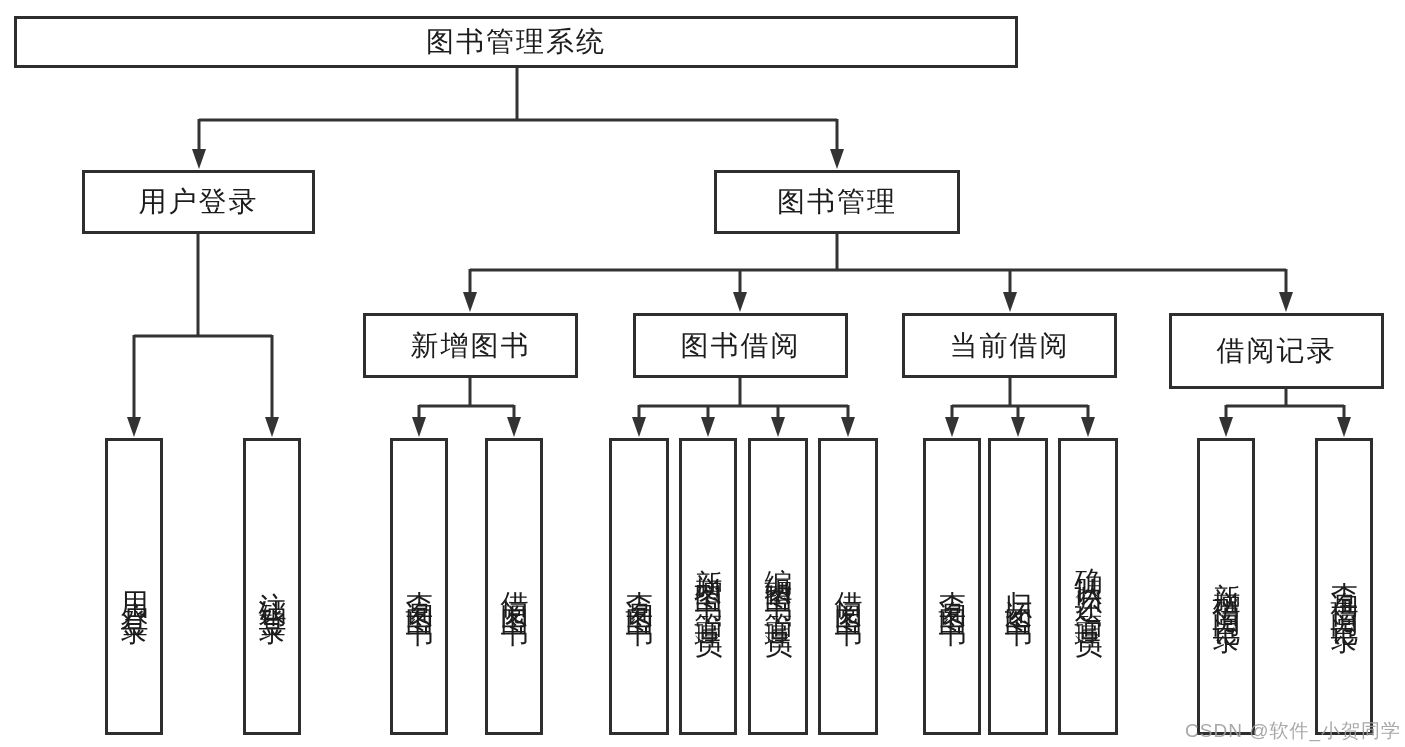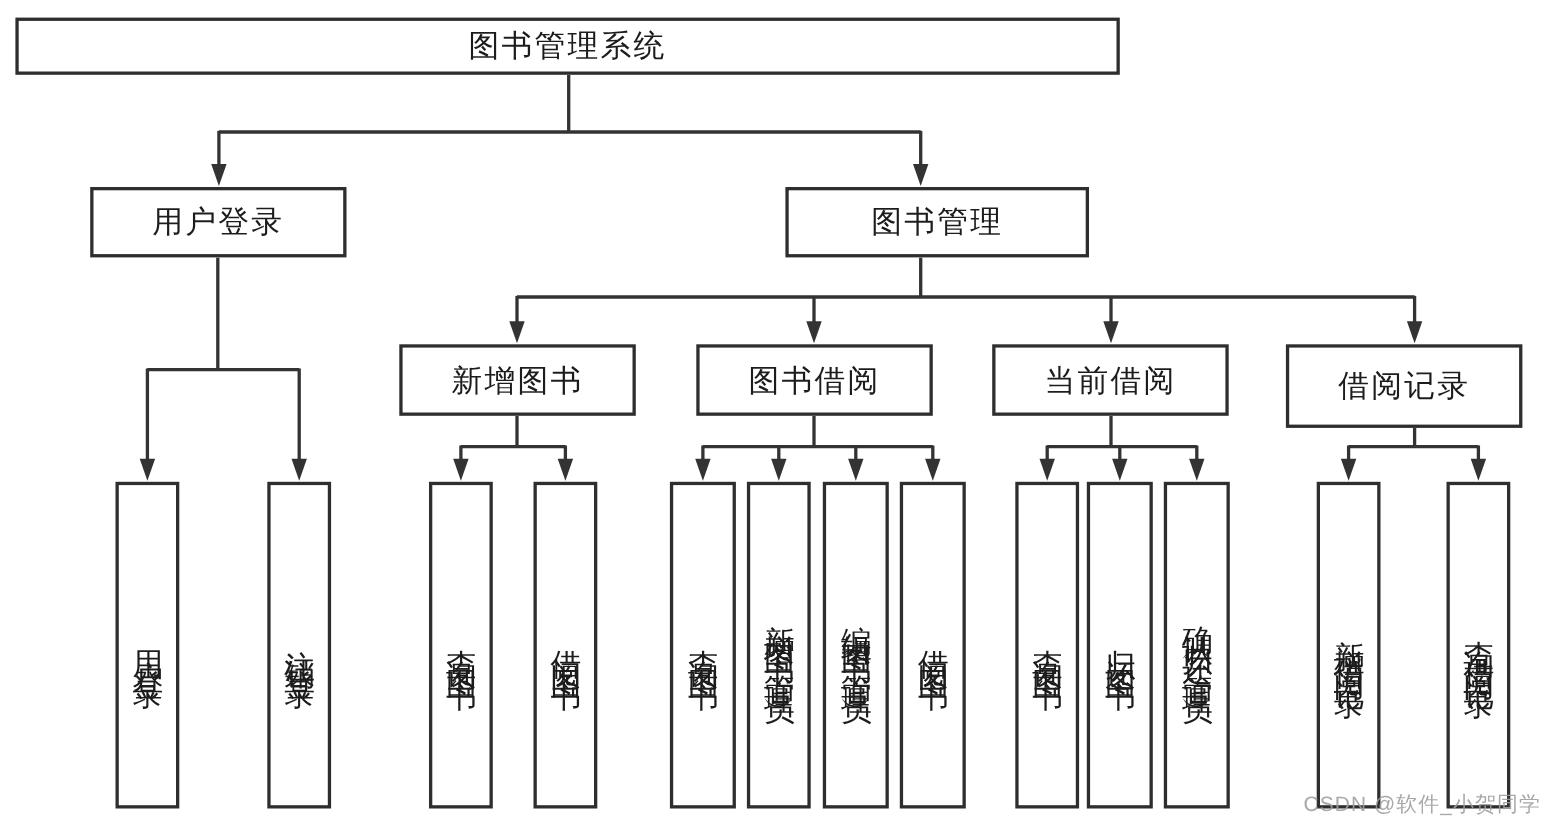--- a/index.html
+++ b/index.html
@@ -38,21 +38,21 @@
   .vbox { z-index: 2; }
   .vbox .vtext {
     writing-mode: vertical-rl;
     text-orientation: mixed;
     letter-spacing: 9px;
     white-space: nowrap;
   }
   
   .b-root        { left: 14px;   top: 16px;  width: 1004px; height: 52px; }
   .b-user-login  { left: 82px;   top: 170px; width: 233px;  height: 64px; }
-  .b-book-mgmt   { left: 714px;  top: 170px; width: 276px;  height: 64px; }
+  .b-book-mgmt   { left: 714px;  top: 170px; width: 246px;  height: 64px; }
   .b-new-rec     { left: 363px;  top: 313px; width: 215px;  height: 65px; }
   .b-book-borrow { left: 633px;  top: 313px; width: 215px;  height: 65px; }
   .b-cur-borrow  { left: 902px;  top: 313px; width: 215px;  height: 65px; }
   .b-borrow-rec  { left: 1169px; top: 313px; width: 215px;  height: 76px; }
   
   .leaf { top: 438px; height: 297px; }
   .l-1  { left: 105px;  width: 58px; }
   .l-2  { left: 243px;  width: 58px; }
   .l-3  { left: 390px;  width: 58px; }
   .l-4  { left: 485px;  width: 58px; }

